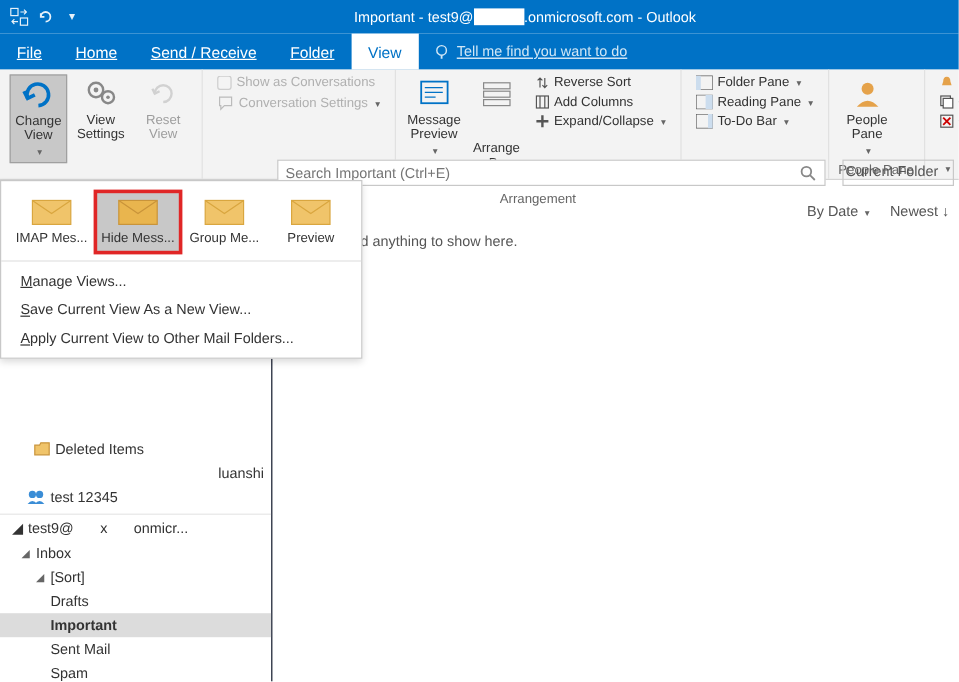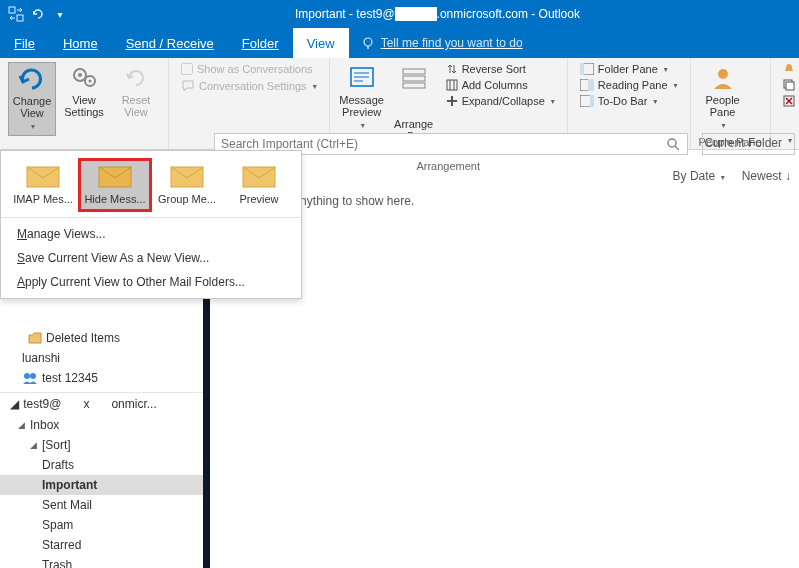--- a/index.html
+++ b/index.html
@@ -38,21 +38,21 @@
 .view-panel .icons-row { display:flex; gap:0; padding:4px 6px 6px 6px; }
 .view-opt { width:72px; display:flex; flex-direction:column; align-items:center; gap:4px; padding:6px 2px; cursor:pointer; font-size:11px; white-space:nowrap; }
 .view-opt .mail-ico { width:36px; height:24px; display:flex; align-items:center; justify-content:center; }
 .view-opt.highlight { background:#c8c8c8; outline:3px solid #e02626; outline-offset:-2px; }
 .view-panel .menu { border-top:1px solid #e1e1e1; padding:4px 0; }
 .view-panel .menu .mitem { padding:5px 16px; font-size:12px; cursor:pointer; }
 .view-panel .menu .mitem u { text-decoration:underline; }
 
 
 .main { display:flex; height:calc(568px - 28px - 30px - 92px); }
-.sidebar { width:210px; border-right:7px solid #0f172a; overflow:hidden; padding-top:0; font-size:12px; }
+.sidebar { width:227px; border-right:1px solid #0f172a; overflow:hidden; padding-top:0; font-size:12px;margin-top:36px; }
 .sidebar .blank-space { height:178px; }
 .sidebar .node { padding:3px 6px 3px 14px; display:flex; align-items:center; gap:4px; cursor:pointer; white-space:nowrap; }
 .sidebar .node .tri { width:8px; display:inline-block; color:#666; font-size:9px; }
 .sidebar .leaf { padding:3px 6px 3px 42px; cursor:pointer; }
 .sidebar .leaf.selected { background:#dcdcdc; font-weight:bold; }
 .sidebar .account { padding:4px 6px 4px 10px; display:flex; align-items:center; gap:4px; border-top:1px solid #e6e6e6; margin-top:4px; }
 .sidebar .folder-ico { width:14px;height:12px; display:inline-block; }
 .sidebar .group-ico { width:16px;height:14px; display:inline-block; }
 .sidebar .censor { background:#fff; padding:0 18px; }
 
@@ -369,21 +369,21 @@
   <div class="sidebar">
     <div class="blank-space"></div>
     <div class="node" style="padding-left:28px;">
       <span class="folder-ico">
         <svg width="14" height="12" viewBox="0 0 14 12">
             <path d="M1 3 H5 L6 1 H13 V11 H1 Z" fill="#f0c46a" stroke="#c9943a"></path>
           </svg>
       </span>
       <span>Deleted Items</span>
     </div>
-    <div class="node" style="padding-left:22px;">
+    <div class="node" style="padding-left:36px;justify-content:flex-end;">
       <span>luanshi</span>
     </div>
     <div class="node" style="padding-left:22px;">
       <span class="group-ico">
         <svg width="16" height="14" viewBox="0 0 16 14">
             <circle cx="5" cy="5" r="3" fill="#3a8dd6"></circle>
             <circle cx="11" cy="5" r="3" fill="#3a8dd6"></circle>
             <path d="M1 13 Q5 8 9 13" fill="#3a8dd6"></path>
             <path d="M7 13 Q11 8 15 13" fill="#3a8dd6"></path>
           </svg>

